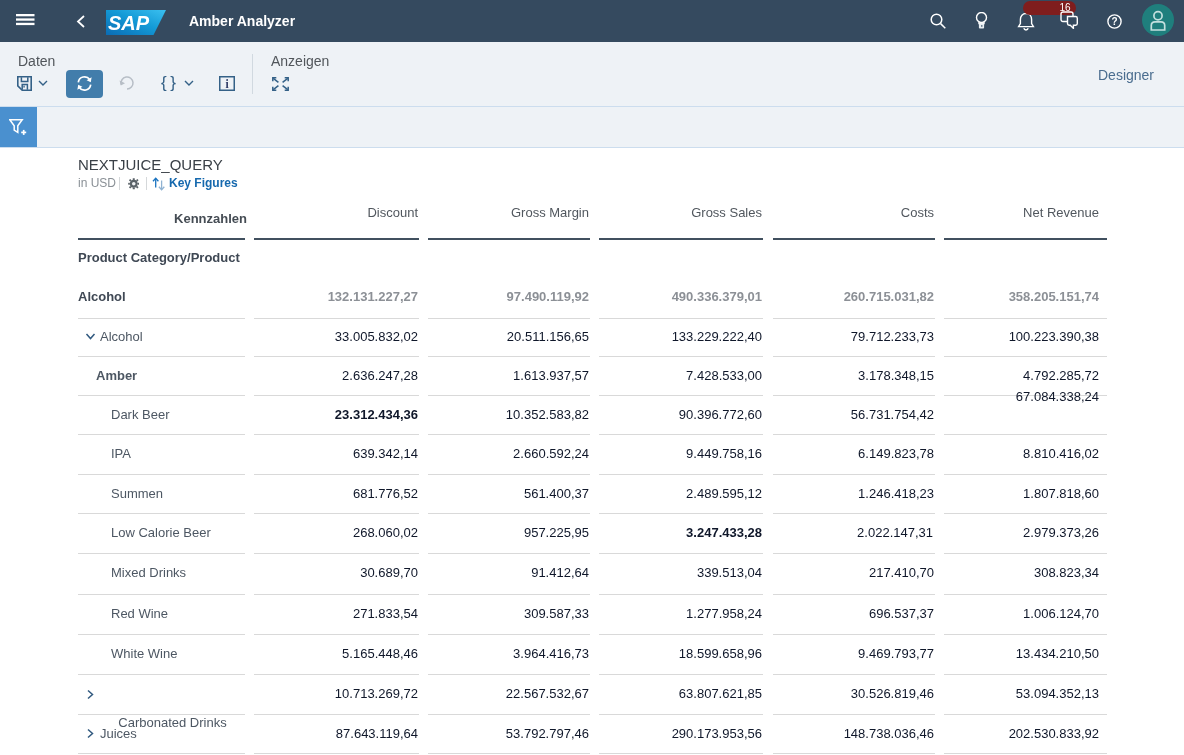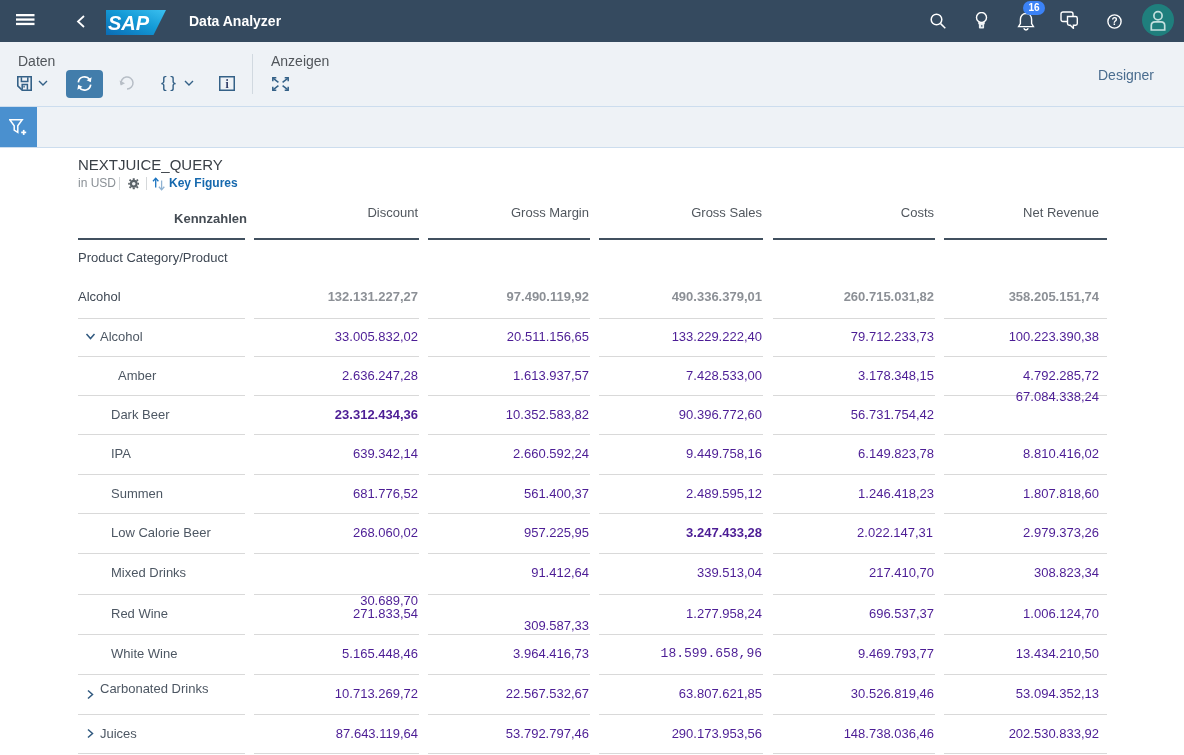--- a/index.html
+++ b/index.html
@@ -1,22 +1,22 @@
 <!DOCTYPE html>
 <html><head><meta charset="utf-8">
 <style>
 html,body{margin:0;padding:0;}
 body{font-family:"Liberation Sans",sans-serif;background:#fff;}
 #app{position:relative;width:1184px;height:755px;overflow:hidden;background:#fff;}
 .abs{position:absolute;}
 .cell{position:absolute;line-height:16px;font-size:13px;white-space:nowrap;}
-.num{text-align:right;color:#4c1d95;}
+.num{text-align:right;color:#0f172a;}
 .numb{text-align:right;color:#8c9096;font-weight:bold;}
 .lab{color:#4d5763;}
-.labb{color:#3f4854;font-weight:normal;}
+.labb{color:#3f4854;font-weight:bold;}
 .sep{position:absolute;height:1px;background:#d9d9d9;}
 .hline{position:absolute;height:1.9px;background:#41505f;}
 .hdr{position:absolute;line-height:16px;font-size:13px;color:#51575e;text-align:right;white-space:nowrap;}
 </style></head><body>
 <div id="app">
 
 <div class="abs" style="left:0;top:0;width:1184px;height:42px;background:#354a5f;"></div>
 <svg class="abs" style="left:16px;top:14px;" width="19" height="12" viewBox="0 0 19 12">
       <rect x="0" y="0" width="18.5" height="2.3" fill="#fff"></rect>
       <rect x="0" y="4.4" width="18.5" height="2.3" fill="#fff"></rect>
@@ -29,36 +29,36 @@
       <defs>
         <linearGradient id="sapg" x1="0" y1="1" x2="1" y2="0">
           <stop offset="0" stop-color="#0a6cb4"></stop>
           <stop offset="0.55" stop-color="#149bd7"></stop>
           <stop offset="1" stop-color="#3bc0f0"></stop>
         </linearGradient>
       </defs>
       <polygon points="0,0 60,0 47.5,25 0,25" fill="url(#sapg)"></polygon>
       <text x="2" y="20.3" font-size="20" font-weight="bold" font-style="italic" fill="#fff" font-family="Liberation Sans">SAP</text>
     </svg>
-<div class="abs" style="left:189px;top:13px;font-size:14px;font-weight:bold;color:#fff;line-height:16px;">Data Analyzer</div>
+<div class="abs" style="left:189px;top:13px;font-size:14px;font-weight:bold;color:#fff;line-height:16px;">Amber Analyzer</div>
 <svg class="abs" style="left:929px;top:12px;" width="18" height="18" viewBox="0 0 18 18">
       <circle cx="7.5" cy="7.5" r="5.3" fill="none" stroke="#fff" stroke-width="1.5"></circle>
       <line x1="11.6" y1="11.6" x2="16.3" y2="16.3" stroke="#fff" stroke-width="1.5"></line>
     </svg>
 <svg class="abs" style="left:974px;top:12px;" width="16" height="18" viewBox="0 0 16 18">
       <circle cx="7.5" cy="5.5" r="5" fill="none" stroke="#fff" stroke-width="1.4"></circle>
       <path d="M5 9.5 L5 11.5 L10 11.5 L10 9.5" fill="none" stroke="#fff" stroke-width="1.4"></path>
       <rect x="4.9" y="11.4" width="5.2" height="5" rx="1" fill="#e8eef2"></rect>
       <rect x="7" y="13.2" width="1.5" height="1.5" fill="#53687c"></rect>
     </svg>
 <svg class="abs" style="left:1017px;top:12px;" width="18" height="19" viewBox="0 0 18 19">
       <path d="M9 1.5 C12.4 1.5 14.6 4 14.6 7.4 L14.6 11.5 L16.4 14.6 L1.6 14.6 L3.4 11.5 L3.4 7.4 C3.4 4 5.6 1.5 9 1.5 Z" fill="none" stroke="#fff" stroke-width="1.4"></path>
       <path d="M6.8 16.3 A2.3 2.3 0 0 0 11.2 16.3" fill="none" stroke="#fff" stroke-width="1.4"></path>
     </svg>
-<div class="abs" style="left:1023px;top:1px;width:22px;height:14px;border-radius:7px;background:#3b82f6;color:#fff;font-size:10px;font-weight:bold;text-align:center;line-height:14px;">16</div>
+<div class="abs" style="left:1023px;top:1px;width:22px;height:14px;border-radius:7px;background:#7f1d1d;color:#fff;font-size:10px;font-weight:normal;text-align:center;line-height:14px;padding-left:31px;">16</div>
 <svg class="abs" style="left:1060px;top:11px;" width="19" height="18" viewBox="0 0 19 18">
       <rect x="1" y="1" width="12" height="9.5" rx="2" fill="none" stroke="#fff" stroke-width="1.4"></rect>
       <path d="M7.5 5.5 L15.6 5.5 Q17.3 5.5 17.3 7.2 L17.3 12.6 Q17.3 14.3 15.6 14.3 L13.4 14.3 L13.4 17.4 L10.3 14.3 L9.2 14.3 Q7.5 14.3 7.5 12.6 Z" fill="#354a5f" stroke="#fff" stroke-width="1.4"></path>
     </svg>
 <svg class="abs" style="left:1107px;top:14px;" width="15" height="15" viewBox="0 0 15 15">
       <circle cx="7.5" cy="7.5" r="6.6" fill="none" stroke="#fff" stroke-width="1.4"></circle>
       <text x="7.5" y="11.2" font-size="10" font-weight="bold" fill="#fff" text-anchor="middle" font-family="Liberation Sans">?</text>
     </svg>
 <div class="abs" style="left:1142px;top:4px;width:32px;height:32px;border-radius:50%;background:#1f7f7d;"></div>
 <svg class="abs" style="left:1142px;top:4px;" width="32" height="32" viewBox="0 0 32 32">
@@ -239,21 +239,21 @@
 <div class="cell numb" style="left:944px;top:289.40px;width:155px;">358.205.151,74</div>
 <svg class="abs" style="left:85px;top:332.40px;" width="11" height="9" viewBox="0 0 11 9">
       <polyline points="1.5,2 5.5,6.5 9.5,2" fill="none" stroke="#31597f" stroke-width="1.5"></polyline>
     </svg>
 <div class="cell lab" style="left:100px;top:328.90px;width:145px;">Alcohol</div>
 <div class="cell num" style="left:254px;top:328.90px;width:164px;">33.005.832,02</div>
 <div class="cell num" style="left:428px;top:328.90px;width:161px;">20.511.156,65</div>
 <div class="cell num" style="left:599px;top:328.90px;width:163px;">133.229.222,40</div>
 <div class="cell num" style="left:773px;top:328.90px;width:161px;">79.712.233,73</div>
 <div class="cell num" style="left:944px;top:328.90px;width:155px;">100.223.390,38</div>
-<div class="cell lab" style="left:118px;top:367.65px;width:134px;">Amber</div>
+<div class="cell lab" style="left:96px;top:367.65px;width:134px;font-weight:bold;">Amber</div>
 <div class="cell num" style="left:254px;top:367.65px;width:164px;">2.636.247,28</div>
 <div class="cell num" style="left:428px;top:367.65px;width:161px;">1.613.937,57</div>
 <div class="cell num" style="left:599px;top:367.65px;width:163px;">7.428.533,00</div>
 <div class="cell num" style="left:773px;top:367.65px;width:161px;">3.178.348,15</div>
 <div class="cell num" style="left:944px;top:367.65px;width:155px;">4.792.285,72</div>
 <div class="cell lab" style="left:111px;top:406.60px;width:134px;">Dark Beer</div>
 <div class="cell num" style="left:254px;top:406.60px;width:164px;font-weight:bold;">23.312.434,36</div>
 <div class="cell num" style="left:428px;top:406.60px;width:161px;">10.352.583,82</div>
 <div class="cell num" style="left:599px;top:406.60px;width:163px;">90.396.772,60</div>
 <div class="cell num" style="left:773px;top:406.60px;width:161px;">56.731.754,42</div>
@@ -270,41 +270,41 @@
 <div class="cell num" style="left:599px;top:485.55px;width:163px;">2.489.595,12</div>
 <div class="cell num" style="left:773px;top:485.55px;width:161px;">1.246.418,23</div>
 <div class="cell num" style="left:944px;top:485.55px;width:155px;">1.807.818,60</div>
 <div class="cell lab" style="left:111px;top:525.35px;width:134px;">Low Calorie Beer</div>
 <div class="cell num" style="left:254px;top:525.35px;width:164px;">268.060,02</div>
 <div class="cell num" style="left:428px;top:525.35px;width:161px;">957.225,95</div>
 <div class="cell num" style="left:599px;top:525.35px;width:163px;font-weight:bold;">3.247.433,28</div>
 <div class="cell num" style="left:772px;top:525.35px;width:161px;">2.022.147,31</div>
 <div class="cell num" style="left:944px;top:525.35px;width:155px;">2.979.373,26</div>
 <div class="cell lab" style="left:111px;top:565.40px;width:134px;">Mixed Drinks</div>
-<div class="cell num" style="left:254px;top:565.40px;width:164px;margin-top:28px;">30.689,70</div>
+<div class="cell num" style="left:254px;top:565.40px;width:164px;">30.689,70</div>
 <div class="cell num" style="left:428px;top:565.40px;width:161px;">91.412,64</div>
 <div class="cell num" style="left:599px;top:565.40px;width:163px;">339.513,04</div>
 <div class="cell num" style="left:773px;top:565.40px;width:161px;">217.410,70</div>
 <div class="cell num" style="left:944px;top:565.40px;width:155px;">308.823,34</div>
 <div class="cell lab" style="left:111px;top:605.75px;width:134px;">Red Wine</div>
 <div class="cell num" style="left:254px;top:605.75px;width:164px;">271.833,54</div>
-<div class="cell num" style="left:428px;top:605.75px;width:161px;margin-top:12px;">309.587,33</div>
+<div class="cell num" style="left:428px;top:605.75px;width:161px;">309.587,33</div>
 <div class="cell num" style="left:599px;top:605.75px;width:163px;">1.277.958,24</div>
 <div class="cell num" style="left:773px;top:605.75px;width:161px;">696.537,37</div>
 <div class="cell num" style="left:944px;top:605.75px;width:155px;">1.006.124,70</div>
 <div class="cell lab" style="left:111px;top:646.15px;width:134px;">White Wine</div>
 <div class="cell num" style="left:254px;top:646.15px;width:164px;">5.165.448,46</div>
 <div class="cell num" style="left:428px;top:646.15px;width:161px;">3.964.416,73</div>
-<div class="cell num" style="left:599px;top:646.15px;width:163px;font-family:Liberation Mono, monospace;">18.599.658,96</div>
+<div class="cell num" style="left:599px;top:646.15px;width:163px;">18.599.658,96</div>
 <div class="cell num" style="left:773px;top:646.15px;width:161px;">9.469.793,77</div>
 <div class="cell num" style="left:944px;top:646.15px;width:155px;">13.434.210,50</div>
 <svg class="abs" style="left:86px;top:688.65px;" width="9" height="11" viewBox="0 0 9 11">
       <polyline points="2,1.5 6.5,5.5 2,9.5" fill="none" stroke="#31597f" stroke-width="1.5"></polyline>
     </svg>
-<div class="cell lab" style="left:100px;top:681px;width:145px;">Carbonated Drinks</div>
+<div class="cell lab" style="left:100px;top:715px;width:145px;text-align:center;">Carbonated Drinks</div>
 <div class="cell num" style="left:254px;top:686.15px;width:164px;">10.713.269,72</div>
 <div class="cell num" style="left:428px;top:686.15px;width:161px;">22.567.532,67</div>
 <div class="cell num" style="left:599px;top:686.15px;width:163px;">63.807.621,85</div>
 <div class="cell num" style="left:773px;top:686.15px;width:161px;">30.526.819,46</div>
 <div class="cell num" style="left:944px;top:686.15px;width:155px;">53.094.352,13</div>
 <svg class="abs" style="left:86px;top:728.15px;" width="9" height="11" viewBox="0 0 9 11">
       <polyline points="2,1.5 6.5,5.5 2,9.5" fill="none" stroke="#31597f" stroke-width="1.5"></polyline>
     </svg>
 <div class="cell lab" style="left:100px;top:725.65px;width:145px;">Juices</div>
 <div class="cell num" style="left:254px;top:725.65px;width:164px;">87.643.119,64</div>

